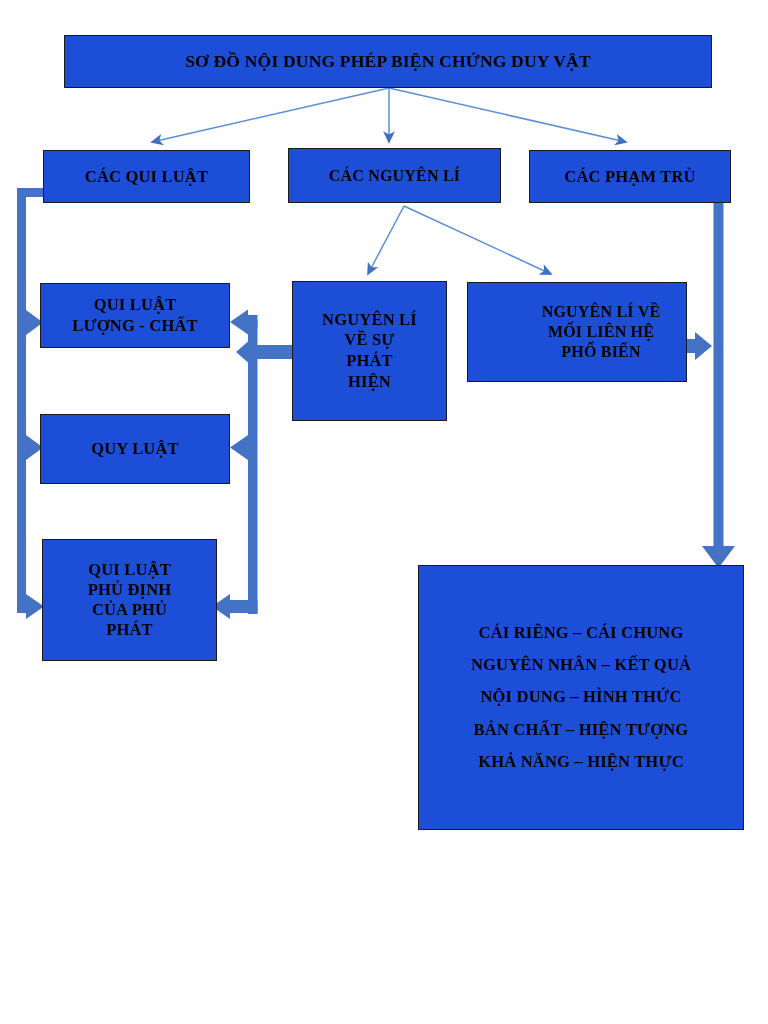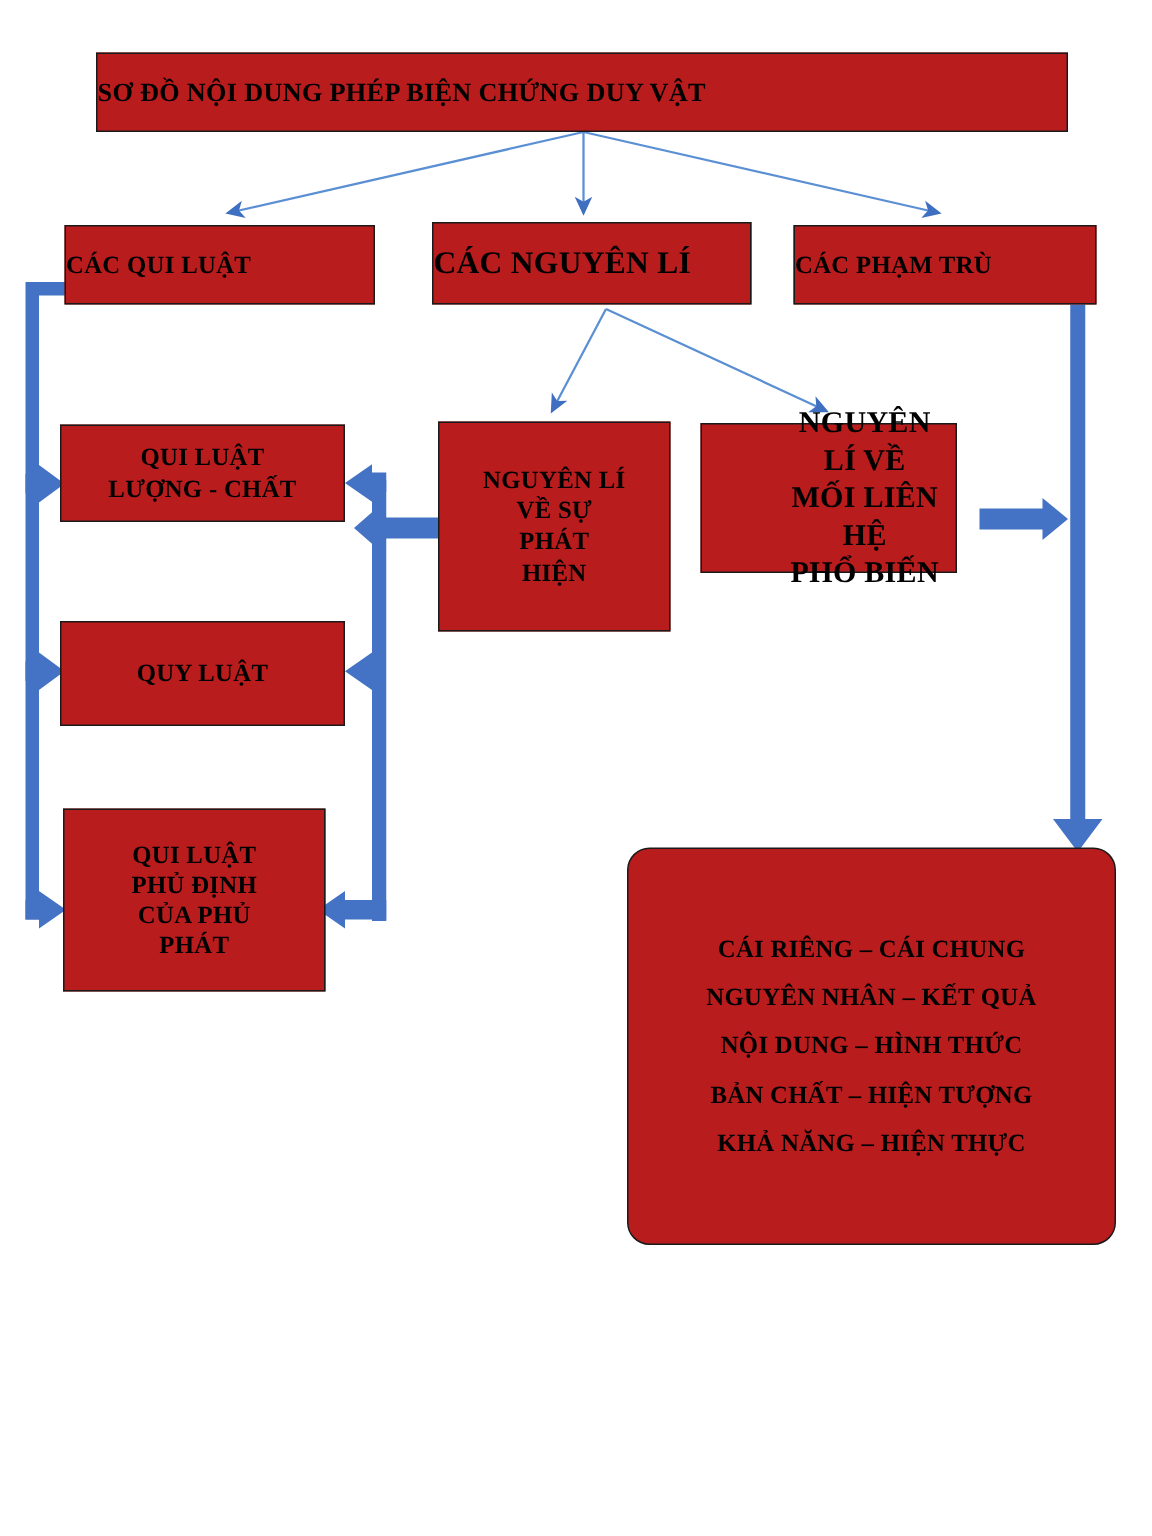--- a/index.html
+++ b/index.html
@@ -16,56 +16,57 @@
   }
   #canvas {
     position: absolute;
     left: 0; top: 0;
     width: 768px;
     height: 1024px;
   }
   .box {
     position: absolute;
     box-sizing: border-box;
-    background: #b91c1c;
+    background: #1d4ed8;
     border: 1.5px solid #1a1a1a;
     display: flex;
     align-items: center;
+    justify-content: center;
     text-align: center;
     color: #000000;
     font-weight: bold;
     letter-spacing: 0.2px;
     z-index: 5;
   }
   .box .lines {
     width: 100%;
     padding: 0 4px;
     box-sizing: border-box;
   }
   .box .ln { display: block; }
 
   
   #title-box {
     left: 64px; top: 35px; width: 648px; height: 53px;
     font-size: 17.5px;
   }
   #box-qui-luat   { left: 43px;  top: 150px; width: 207px; height: 53px; font-size: 16.5px; }
-  #box-nguyen-li  { left: 288px; top: 148px; width: 213px; height: 55px; font-size: 21px; }
+  #box-nguyen-li  { left: 288px; top: 148px; width: 213px; height: 55px; font-size: 16px; }
   #box-pham-tru   { left: 529px; top: 150px; width: 202px; height: 53px; font-size: 16.5px; }
 
   #box-luong-chat { left: 40px;  top: 283px; width: 190px; height: 65px; font-size: 16.5px; line-height: 1.22; }
   #box-mau-thuan  { left: 40px;  top: 414px; width: 190px; height: 70px; font-size: 16.5px; line-height: 1.22; }
   #box-phu-dinh   { left: 42px;  top: 539px; width: 175px; height: 122px; font-size: 16.5px; line-height: 1.22; }
 
   #box-phat-trien { left: 292px; top: 281px; width: 155px; height: 140px; font-size: 16.5px; line-height: 1.25; }
-  #box-moi-lien-he{ left: 467px; top: 282px; width: 171px; height: 100px; font-size: 20px; line-height: 1.25; padding-left: 48px; }
+  #box-moi-lien-he{ left: 467px; top: 282px; width: 220px; height: 100px; font-size: 16px; line-height: 1.25; padding-left: 48px; }
 
   #box-pham-tru-list {
     left: 418px; top: 565px; width: 326px; height: 265px;
-    font-size: 16.5px; line-height: 1.95; border-radius: 15px;
+    font-size: 16.5px; line-height: 1.95;
   }
   #box-pham-tru-list .lines { padding: 0 6px; }
 </style>
 </head>
 <body>
 
 <svg id="canvas" viewBox="0 0 768 1024" xmlns="http://www.w3.org/2000/svg">
   <defs>
     <marker id="thin-head" markerWidth="9" markerHeight="9" refX="7.2" refY="4.5" orient="auto" markerUnits="strokeWidth">
       <path d="M0,0.6 L8.4,4.5 L0,8.4 L2.2,4.5 Z" fill="#3E6FC0"></path>

